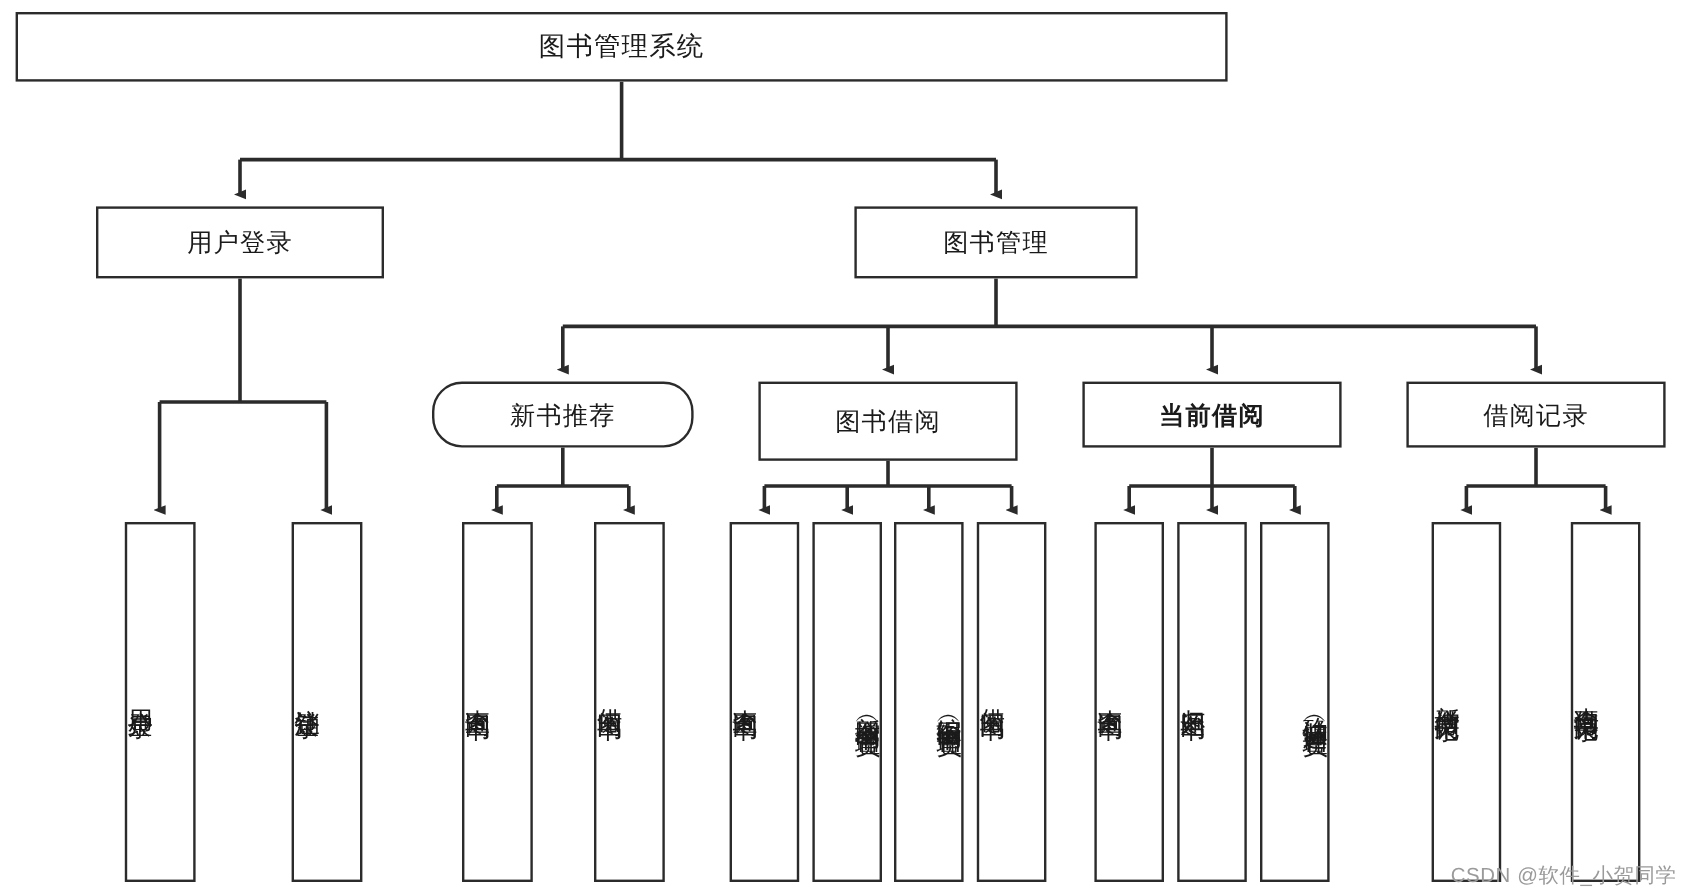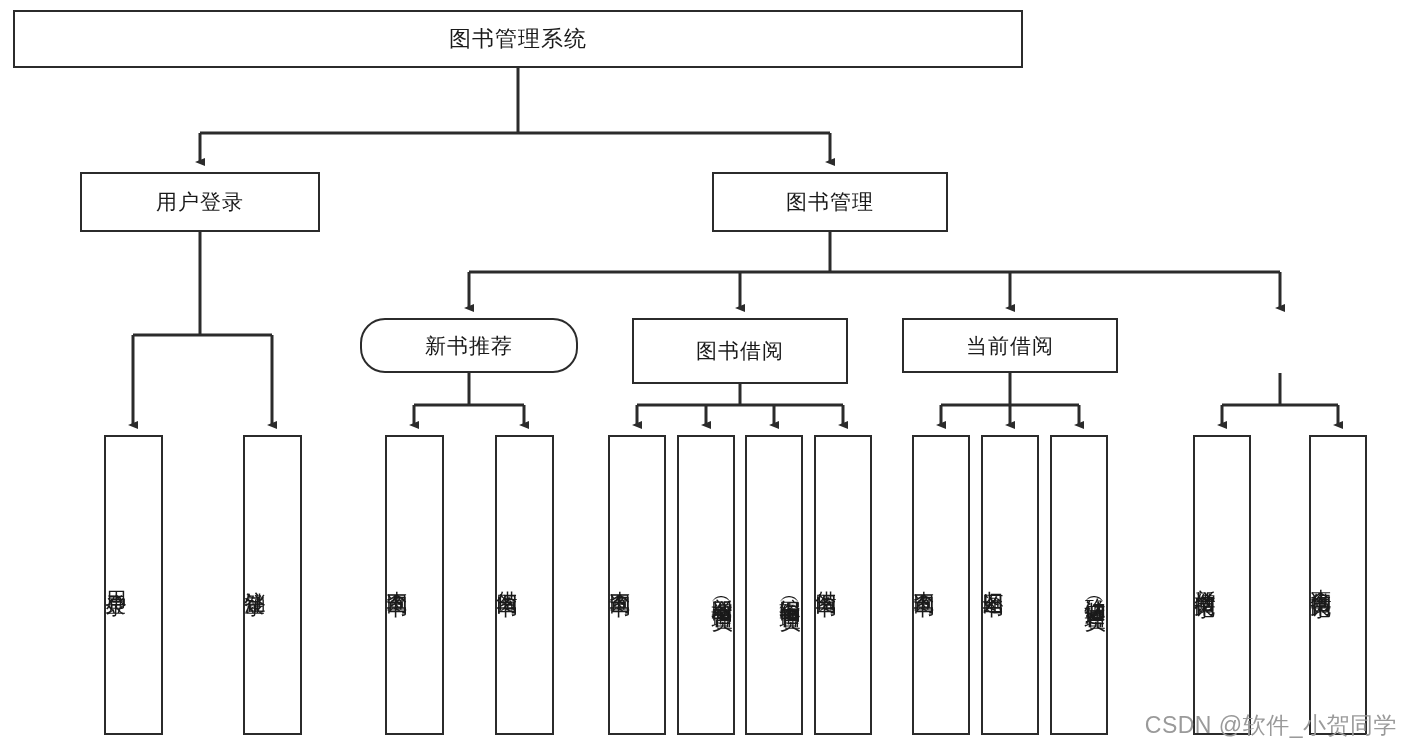--- a/index.html
+++ b/index.html
@@ -55,21 +55,21 @@
     padding-bottom: 0;
     padding-top: 10px;
   }
   .node.root {
     font-size: 22px;
   }
   #watermark {
     position: absolute;
     right: 8px;
     bottom: 6px;
-    font-size: 23px;
+    font-size: 17px;
     color: #9a9a9a;
     letter-spacing: 0.5px;
     white-space: nowrap;
   }
 </style>
 </head>
 <body>
 
 <div id="canvas">
 
@@ -133,22 +133,25 @@
   <div class="node horiz" style="left:712px; top:172px; width:236px; height:60px;">
     <span>图书管理</span>
   </div>
 
   <div class="node horiz" style="left:360px; top:318px; width:218px; height:55px;border-radius:25px;">
     <span>新书推荐</span>
   </div>
   <div class="node horiz" style="left:632px; top:318px; width:216px; height:66px;">
     <span>图书借阅</span>
   </div>
-  <div class="node horiz" style="left:902px; top:318px; width:216px; height:55px;">
+  <div class="node horiz" style="left:902px; top:318px; width:216px; height:55px;font-weight:bold;">
     <span>当前借阅</span>
+  </div>
+  <div class="node horiz" style="left:1172px; top:318px; width:216px; height:55px;">
+    <span>借阅记录</span>
   </div>
 
   <div class="node vert" style="left:104px; top:435px; width:59px; height:300px;">
     <span>用户登录</span>
   </div>
   <div class="node vert" style="left:243px; top:435px; width:59px; height:300px;">
     <span>注销登录</span>
   </div>
 
   <div class="node vert" style="left:385px; top:435px; width:59px; height:300px;">

